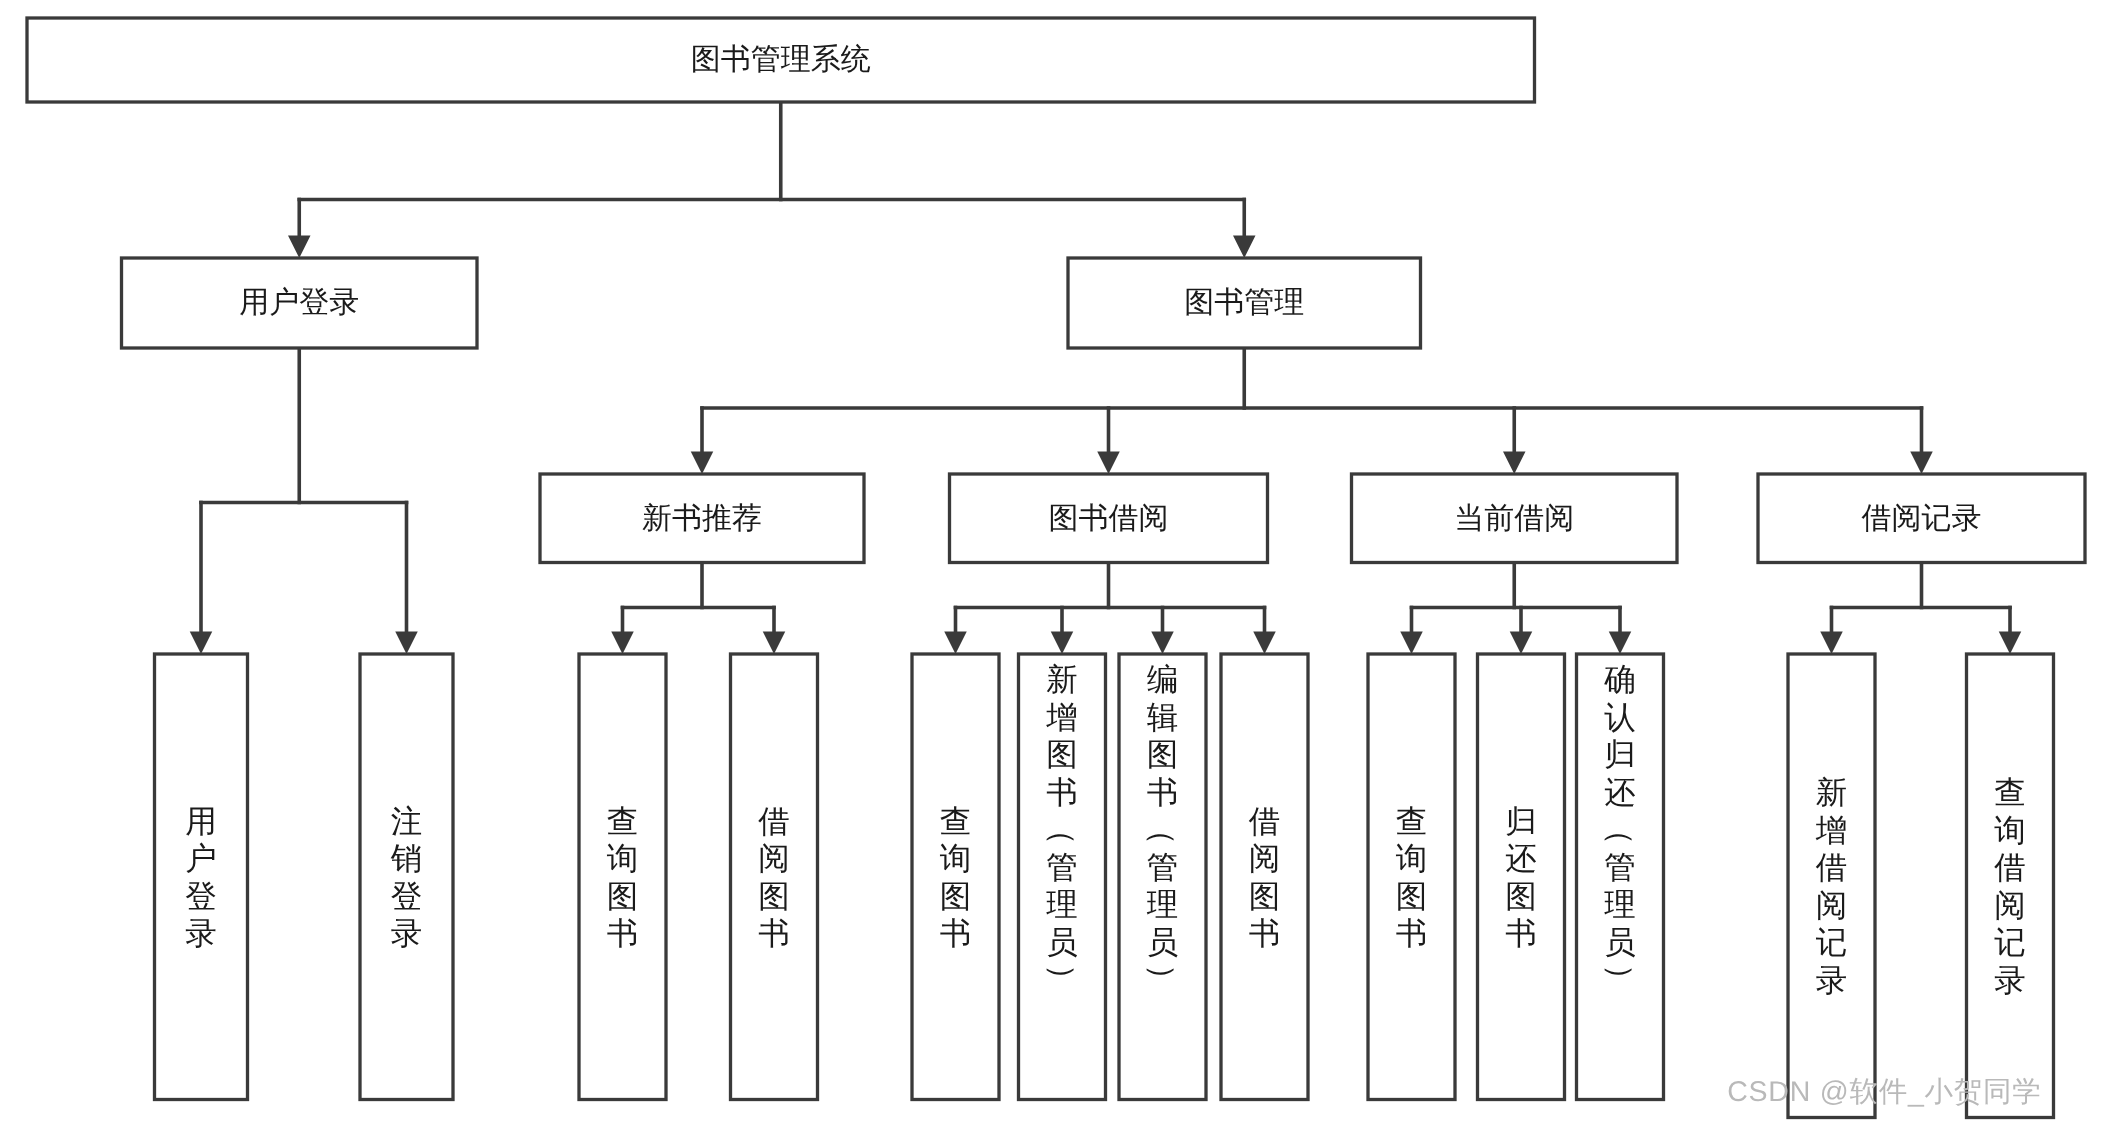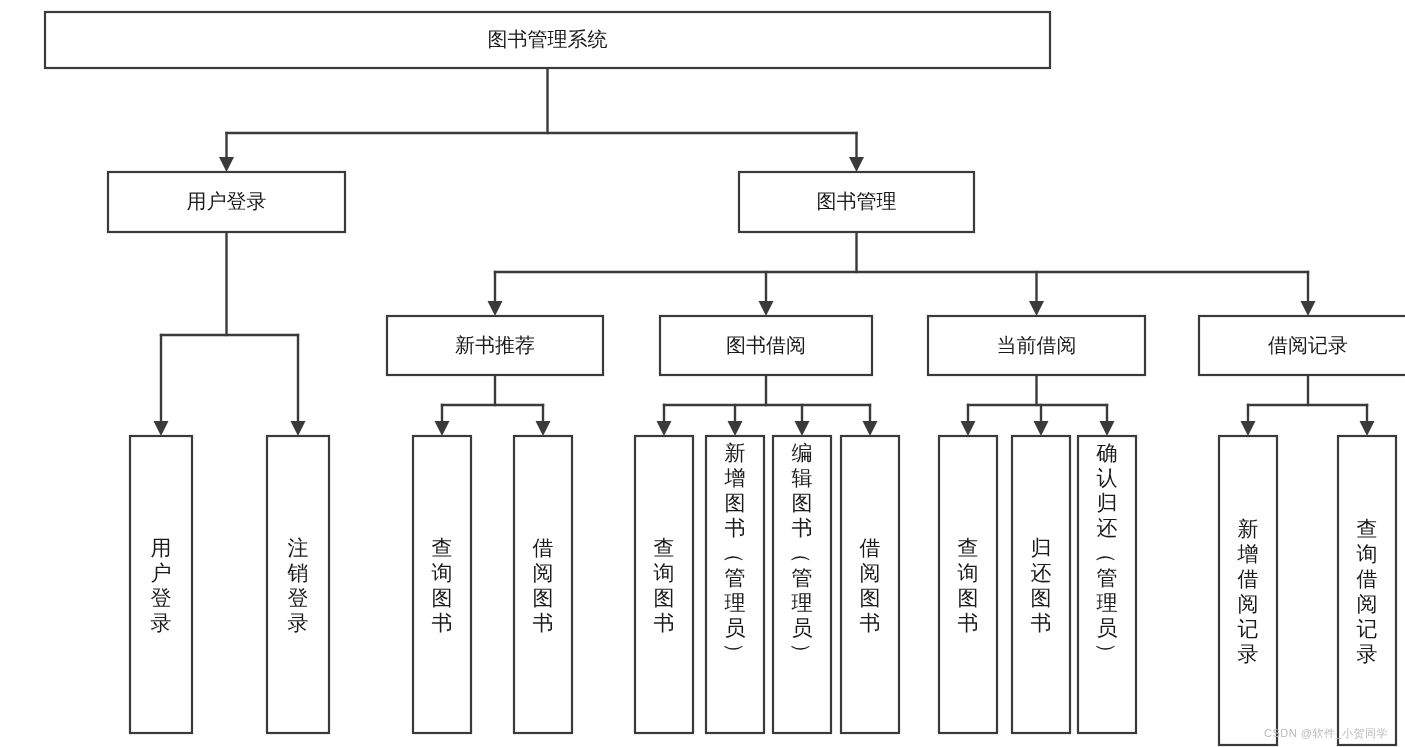--- a/index.html
+++ b/index.html
@@ -11,21 +11,20 @@
     width: 1405px;
     height: 747px;
     font-family: "Liberation Sans", "DejaVu Sans", sans-serif;
     overflow: hidden;
     position: relative;
   }
   #diagram-root {
     position: relative;
     width: 1369px;
     height: 747px;
-    margin-left: 27px;
   }
   svg.diagram-svg {
     position: absolute;
     left: 0;
     top: 0;
     width: 1405px;
     height: 747px;
   }
   .node-box {
     fill: #ffffff;
@@ -53,21 +52,21 @@
     font-family: "Liberation Sans", "DejaVu Sans", sans-serif;
     font-size: 21px;
     fill: #1a1a1a;
     text-anchor: middle;
   }
   .watermark {
     position: absolute;
     right: 8px;
     bottom: 6px;
     font-family: "Liberation Sans", "DejaVu Sans", sans-serif;
-    font-size: 11px;
+    font-size: 19px;
     color: #b9b9b9;
     white-space: nowrap;
     letter-spacing: 0.5px;
   }
 </style>
 </head>
 <body>
 
 <div id="diagram-root">
 

